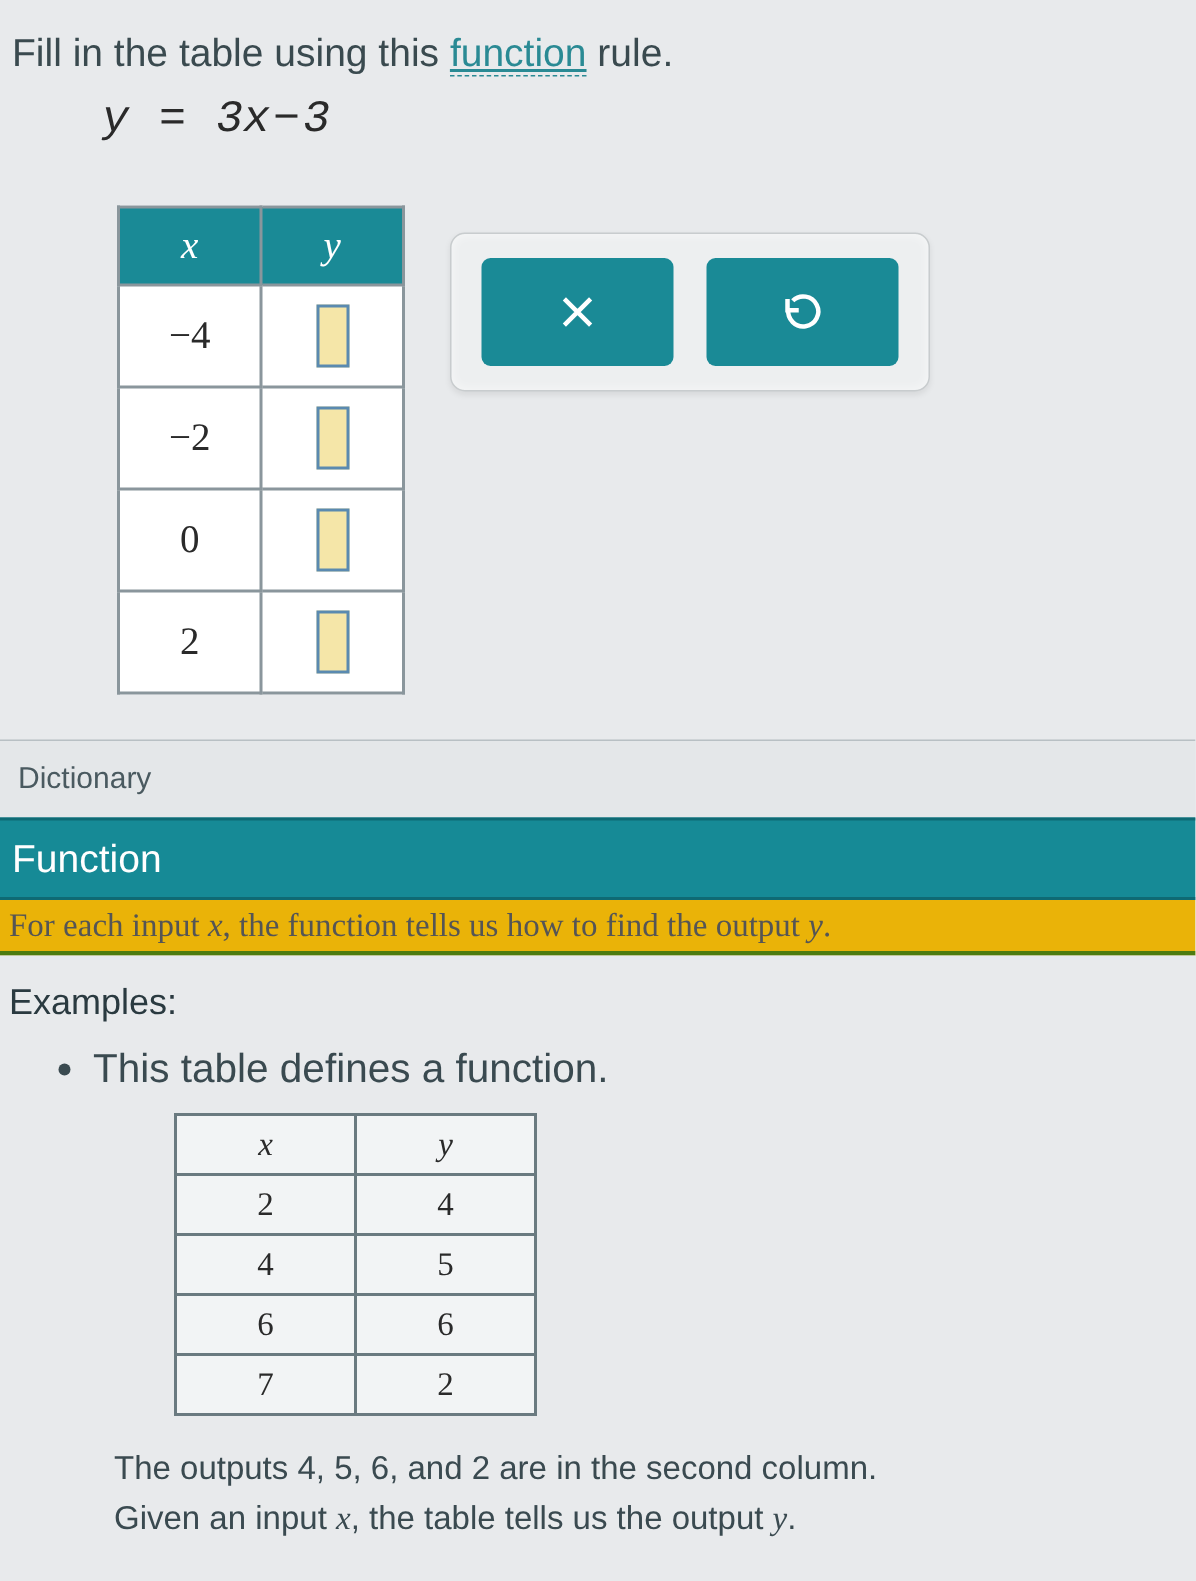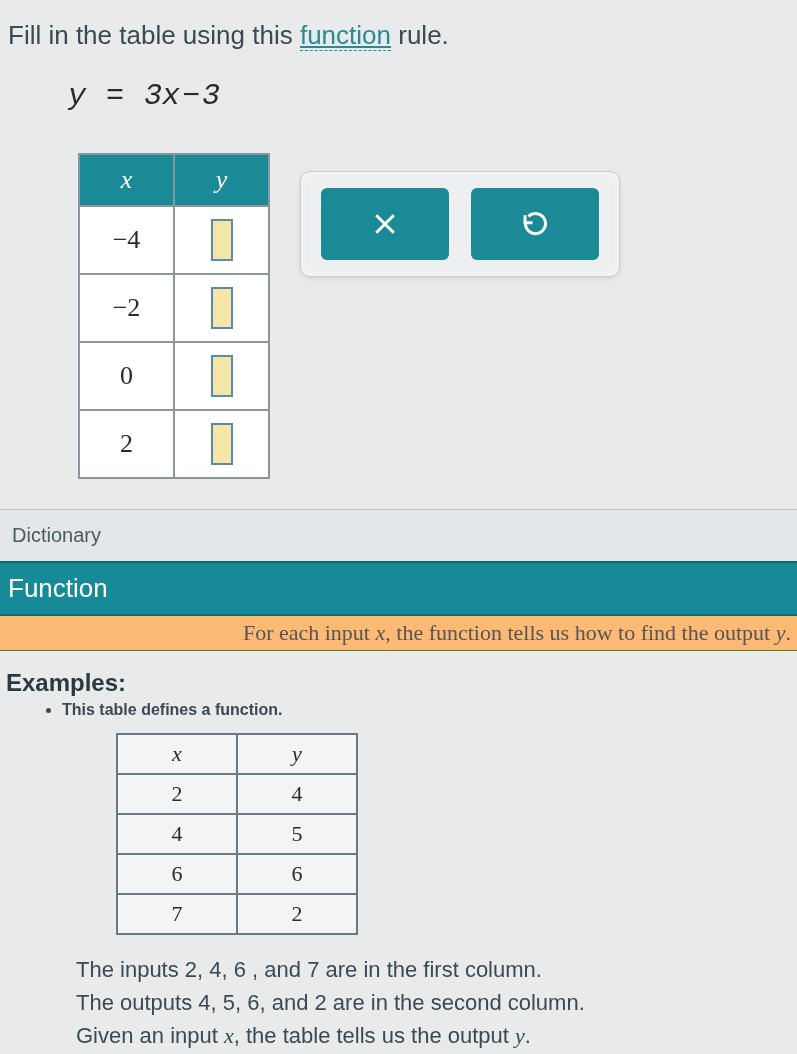--- a/index.html
+++ b/index.html
@@ -10,21 +10,21 @@
     color: #333;
     overflow: hidden;
     position: relative;
   }
   .top-section {
     padding: 20px 0 0 8px;
   }
   .instruction {
     font-size: 26px;
     color: #3a4a4f;
-    margin-bottom: 28px;
+    margin-bottom: 12px;
   }
   .function-link {
     color: #2a8a94;
     text-decoration: underline;
     text-decoration-style: solid;
     border-bottom: 1px dashed #2a8a94;
   }
   .equation {
     font-size: 30px;
     font-style: italic;
@@ -113,42 +113,41 @@
 
   .term-header {
     background: #168a96;
     color: #fff;
     font-size: 26px;
     padding: 10px 8px;
     border-top: 2px solid #0e6a74;
     border-bottom: 2px solid #0e6a74;
   }
   .highlight-strip {
-    background: #fdba74;
+    background: #eab308;
     color: #555;
     font-size: 22px;
     padding: 4px 6px;
-    border-bottom: 1px solid #4d7c0f;
+    border-bottom: 3px solid #4d7c0f;
     font-family: Georgia, serif;
-    text-align: right;
   }
   .highlight-strip .hx { font-style: italic; }
 
   .examples {
     padding: 18px 6px 0 6px;
     background: #e8eaec;
   }
   .examples-heading {
     font-size: 24px;
-    font-weight: bold;
+    font-weight: normal;
     color: #2a3a40;
-    margin-bottom: 4px;
+    margin-bottom: 14px;
   }
   .examples ul { list-style: disc; margin-left: 56px; }
-  .examples li { font-size: 16px; color: #3a4a50; margin-bottom: 14px; font-weight: bold; }
+  .examples li { font-size: 27px; color: #3a4a50; margin-bottom: 14px; }
 
   table.ex-table {
     border-collapse: collapse;
     margin: 14px 0 18px 110px;
     background: #f2f4f5;
   }
   table.ex-table th, table.ex-table td {
     border: 2px solid #6a7a80;
     width: 120px;
     height: 40px;
@@ -261,20 +260,19 @@
           <td>6</td>
         </tr>
       <tr>
           <td>7</td>
           <td>2</td>
         </tr>
     </tbody>
   </table>
 
   <div class="ex-text">
-    <div>The inputs 2, 4, 6 , and 7 are in the first column.</div>
     <div>The outputs 4, 5, 6, and 2 are in the second column.</div>
     <div>
       <span>Given an input </span><span class="mv">x</span><span>, the table tells us the output </span><span class="mv">y</span>.
     </div>
   </div>
 
 </div>
 
 </body></html>

